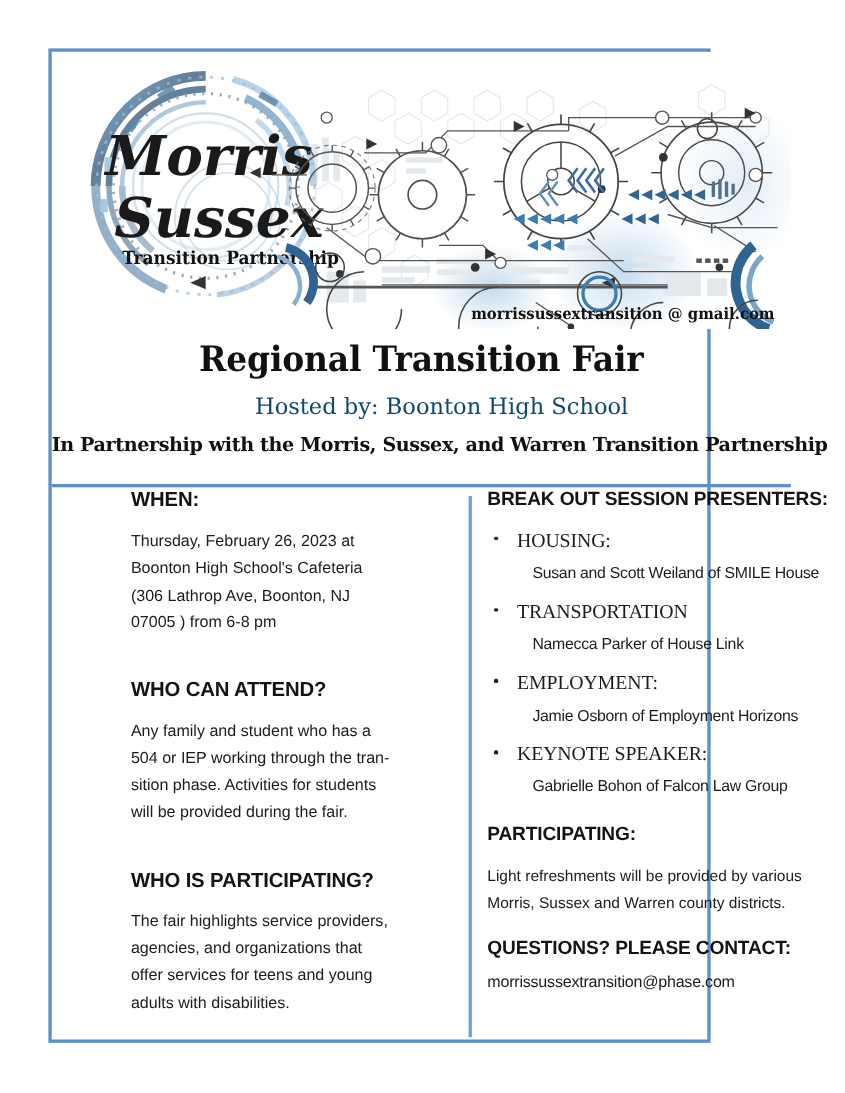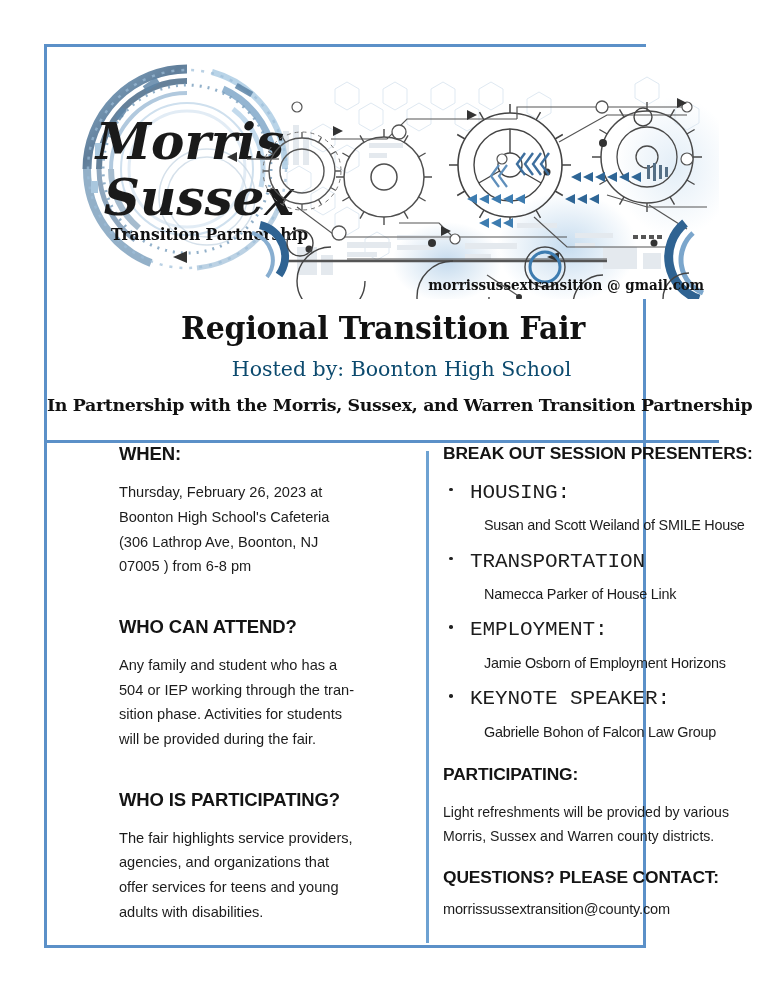--- a/index.html
+++ b/index.html
@@ -129,22 +129,22 @@
   ul.plist li:first-child{ margin-top:15px; }
   .bullet{
     position:absolute;
     left:6px; top:9px;
     width:3.5px;height:3.5px;
     border-radius:50%;
     background:#222;
   }
   .p-cat{
     display:block;
-    font-family:Liberation Mono, monospace;
-    font-size:21px;
+    font-family:Liberation Serif, serif;
+    font-size:18px;
     color:#1c1c1c;
     line-height:1.35;
     letter-spacing:-0.1px;
   }
   .p-who{
     display:block;
     font-family:"Liberation Sans", sans-serif;
     font-size:14.4px;
     color:#1c1c1c;
     line-height:1.35;
@@ -520,17 +520,17 @@
       <div class="rf-gap"></div>
       <h2 class="sec">PARTICIPATING:</h2>
       <div class="sp-headgap"></div>
       <p class="body">
         <span>Light refreshments will be provided by various</span><br>
         <span>Morris, Sussex and Warren county districts.</span>
       </p>
 
       <div class="q-gap"></div>
       <h2 class="sec">QUESTIONS? PLEASE CONTACT:</h2>
-      <p class="contact">morrissussextransition@county.com</p>
+      <p class="contact">morrissussextransition@phase.com</p>
     </div>
   </div>
 
 </div>
 
 </body></html>

